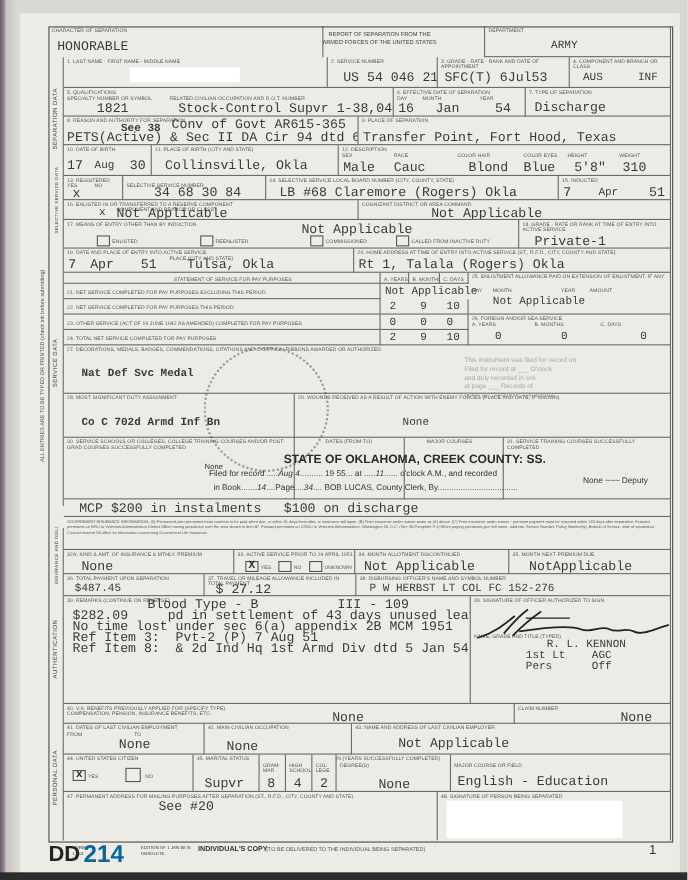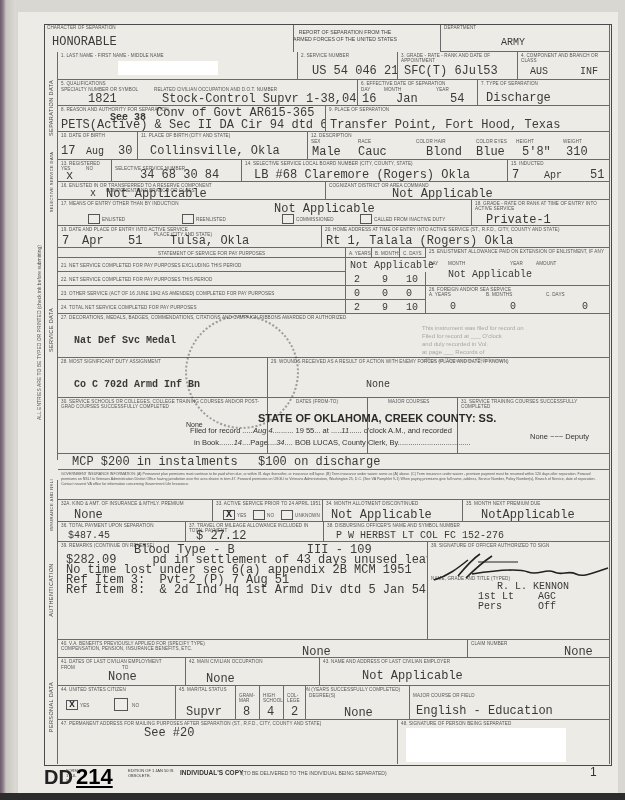--- a/index.html
+++ b/index.html
@@ -17,21 +17,21 @@
   .side { position:absolute; left:44px; width:14px; border-right:1px solid #6a6a6a; box-sizing:border-box; }
   .side span { position:absolute; left:50%; top:50%; transform:translate(-50%,-50%) rotate(-90deg); font-size:5.5px; color:#444; white-space:nowrap; letter-spacing:0.4px; }
   .box { position:absolute; width:12px; height:10px; border:1px solid #555; background:#eeede9; box-sizing:border-box; font-family:"Liberation Mono", monospace; font-size:10px; line-height:8px; text-align:center; font-weight:bold; }
   .blank { position:absolute; background:#ffffff; }
   .stamp { position:absolute; font-weight:bold; font-size:10.5px; color:#2a2a2a; white-space:nowrap; font-family:"Liberation Sans", sans-serif; }
   .stamp-sm { position:absolute; font-size:7px; color:#333; white-space:nowrap; }
   .seal { position:absolute; border-radius:50%; border:2px dotted rgba(60,60,60,0.45); }
   .fine { position:absolute; font-size:3.6px; color:#555; line-height:4.8px; overflow:hidden; }
   .footer-dd { position:absolute; left:44px; top:766px; font-size:20px; font-weight:bold; color:#222; }
   .footer-form { position:absolute; left:66px; top:768px; font-size:4px; color:#333; line-height:5px; }
-  .footer-num { position:absolute; left:76px; top:764px; font-size:22px; font-weight:bold; color:#000000;text-decoration:underline; }
+  .footer-num { position:absolute; left:76px; top:764px; font-size:22px; font-weight:bold; color:#0369a1; }
   .footer-ed { position:absolute; left:128px; top:768px; font-size:4px; color:#333; line-height:5px; width:60px; }
   .footer-copy { position:absolute; left:180px; top:769px; font-size:6.5px; font-weight:bold; color:#333; }
   .footer-note { position:absolute; left:242px; top:770px; font-size:5px; color:#555; }
   .footer-page { position:absolute; left:590px; top:765px; font-size:12px; color:#333; }
   svg.sig { position:absolute; }
 </style>
 </head>
 <body>
 
 <div class="edge"></div>

